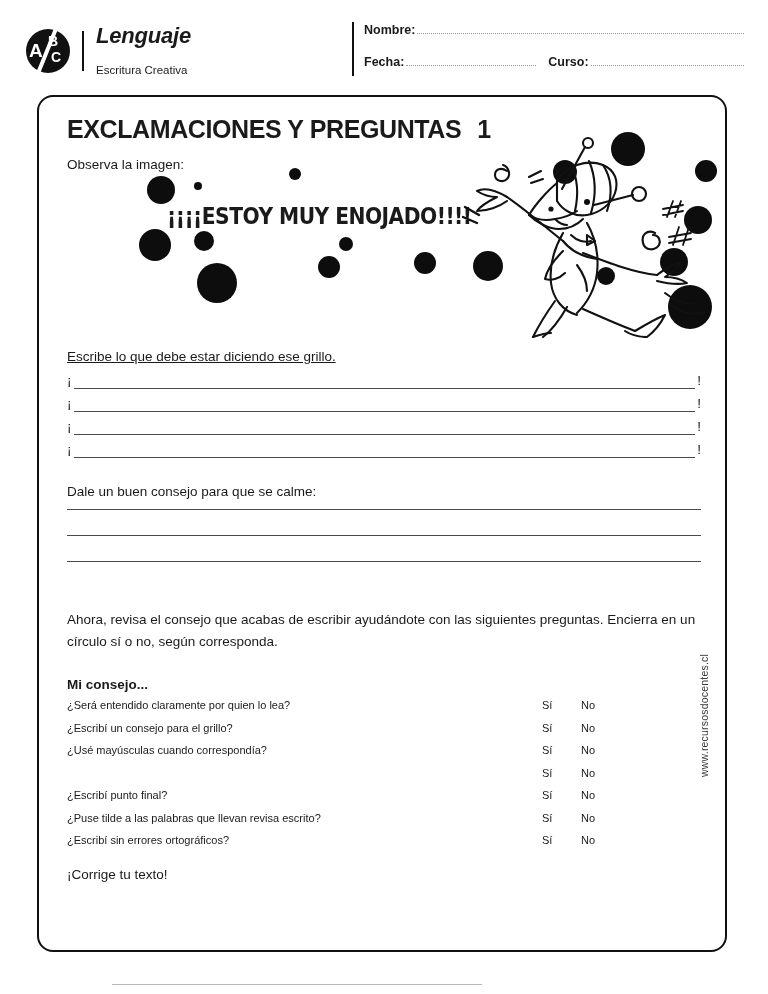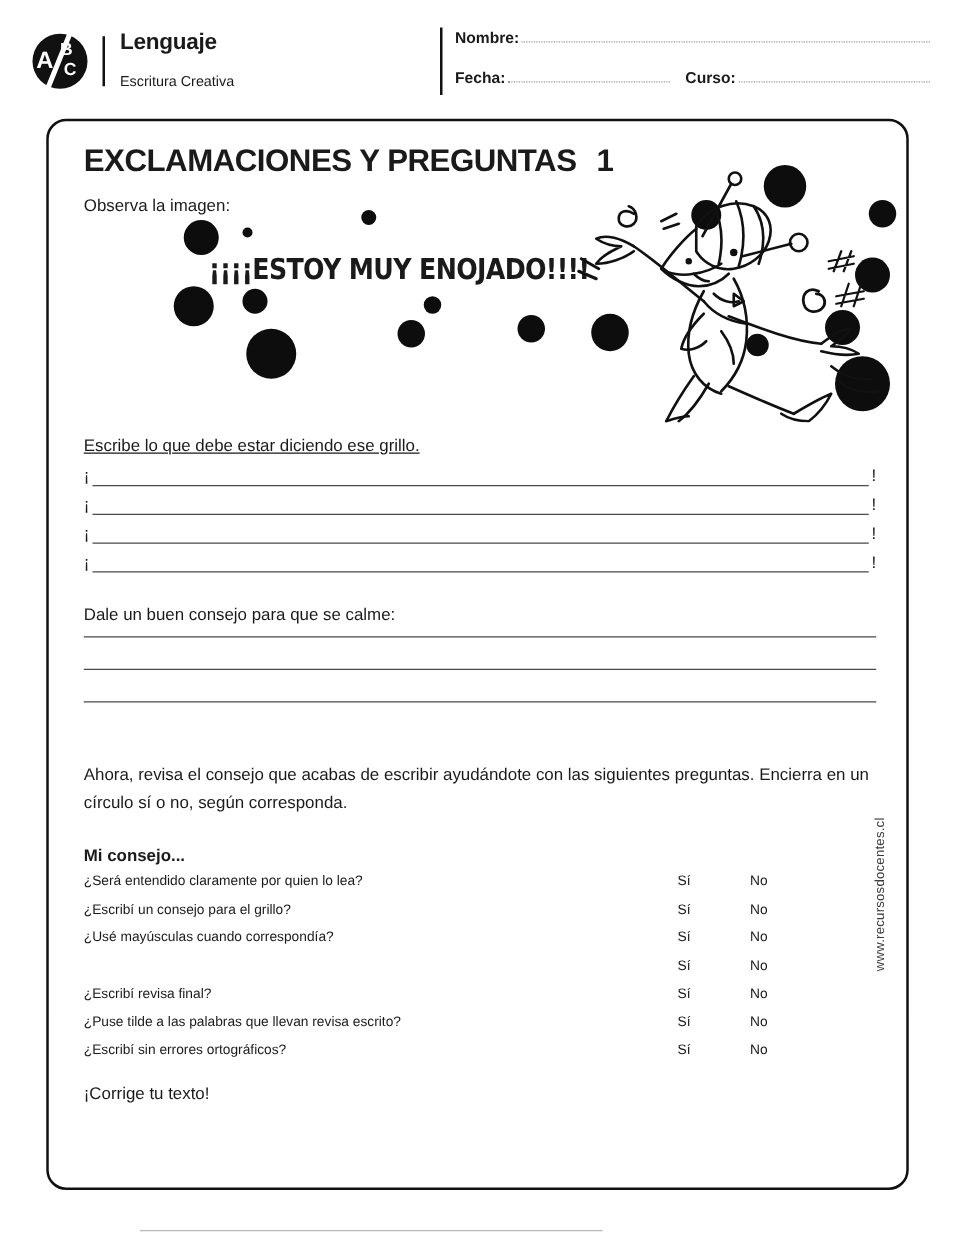--- a/index.html
+++ b/index.html
@@ -63,23 +63,24 @@
     left: 25px; top: 21px;
     font-size: 14px; font-weight: bold;
     color: #ffffff; line-height: 1;
   }
   #logo-divider {
     width: 2px; height: 40px;
     background: #111111;
     margin: 0 12px 0 12px;
   }
   #logo-text .brand {
-    font-size: 18px; font-weight: bold;
+    font-size: 22px; font-weight: bold;
     letter-spacing: -0.2px;
     line-height: 1.1;
+    font-style: italic;
   }
   #logo-text .sub {
     font-size: 11.5px;
     line-height: 1.3;
     margin-top: 15px;
   }
 
   #fields-block {
     position: absolute;
     left: 352px; top: 22px;
@@ -227,21 +228,21 @@
     font-size: 11px;
   }
   .check-q {
     position: absolute; left: 0; top: 0;
     white-space: nowrap;
   }
   .check-yes {
     position: absolute; left: 475px; top: 0;
   }
   .check-no {
-    position: absolute; left: 533px; top: 0; text-align: center;
+    position: absolute; left: 514px; top: 0; text-align: center;
   }
   #closing-note {
     position: absolute;
     left: 28px; top: 770px;
     font-size: 13.5px;
   }
 
   
   #watermark {
     position: absolute;
@@ -442,21 +443,21 @@
       <div class="check-row">
         <span class="check-q">¿Usé mayúsculas cuando correspondía?</span>
         <span class="check-yes">Sí</span>
         <span class="check-no">No</span>
       </div>
       <div class="check-row">
         <span class="check-yes">Sí</span>
         <span class="check-no">No</span>
       </div>
       <div class="check-row">
-        <span class="check-q">¿Escribí revisa final?</span>
+        <span class="check-q">¿Escribí punto final?</span>
         <span class="check-yes">Sí</span>
         <span class="check-no">No</span>
       </div>
       <div class="check-row">
         <span class="check-q">¿Puse tilde a las palabras que llevan revisa escrito?</span>
         <span class="check-yes">Sí</span>
         <span class="check-no">No</span>
       </div>
       <div class="check-row">
         <span class="check-q">¿Escribí sin errores ortográficos?</span>

